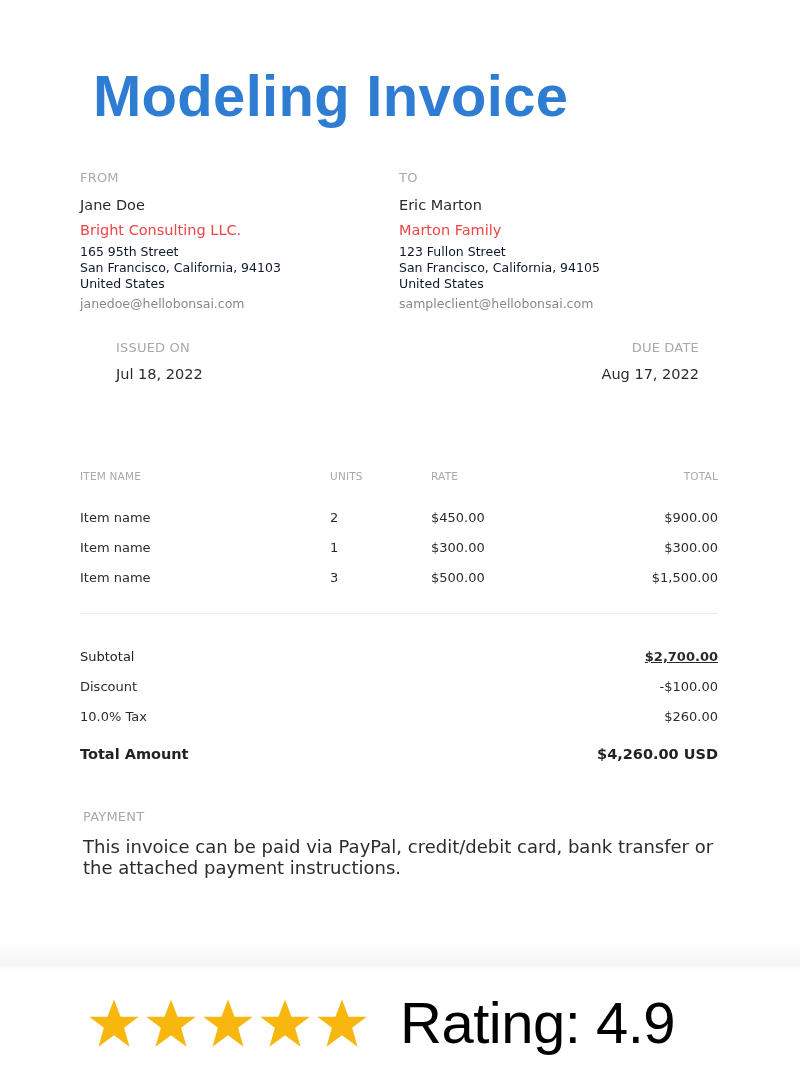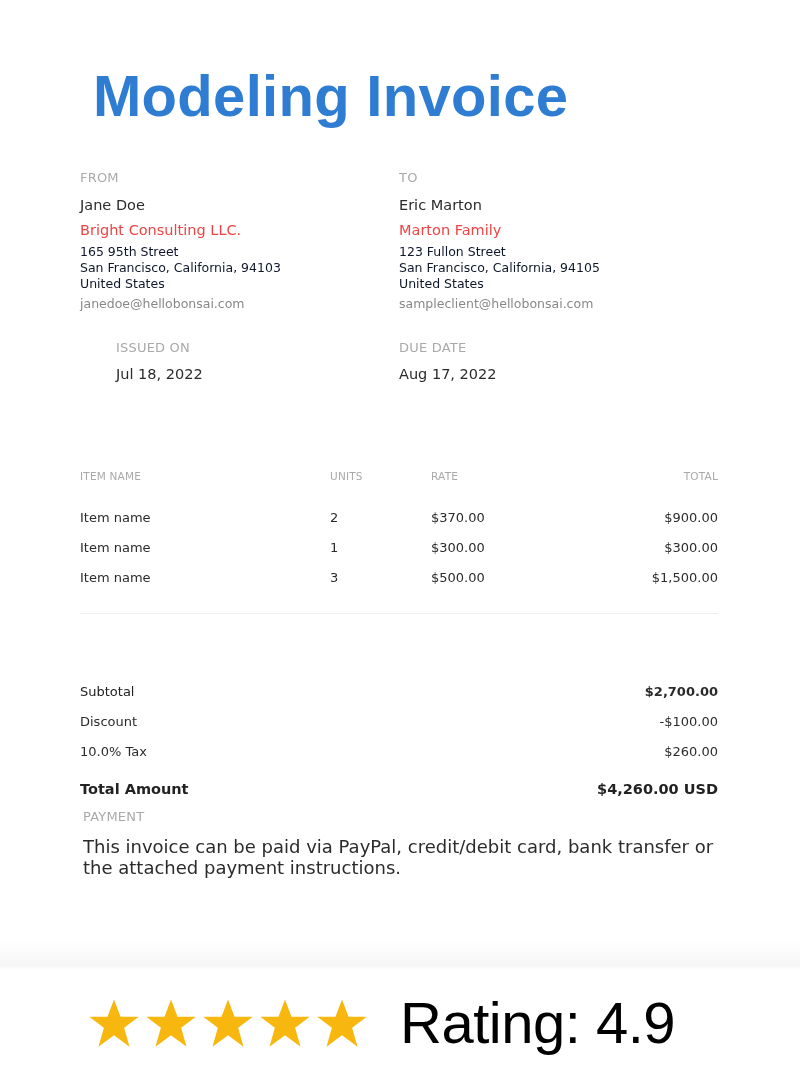--- a/index.html
+++ b/index.html
@@ -23,40 +23,40 @@
     .party.from { left: 80px; }
     .party.to { left: 399px; }
     .party .label { height: 14px; line-height: 14px; }
     .party .name { margin-top: 11px; font-family: "DejaVu Sans", sans-serif; font-size: 14.5px; color: #2b2b2b; line-height: 18px; }
     .party .company { margin-top: 7px; font-family: "DejaVu Sans", sans-serif; font-size: 14.5px; color: #ef4444; line-height: 18px; }
     .party .addr { margin-top: 5px; font-family: "DejaVu Sans", sans-serif; font-size: 12.5px; color: #0f172a; line-height: 16px; }
     .party .email { margin-top: 4px; font-family: "DejaVu Sans", sans-serif; font-size: 12.5px; color: #888; line-height: 16px; }
 
     .date-block { position: absolute; top: 341px; width: 300px; }
     .date-block.issued { left: 80px; margin-left: 36px; }
-    .date-block.due { left: 399px; }
+    .date-block.due { left: 399px; text-align: right; }
     .date-block .label { height: 14px; line-height: 14px; }
     .date-block .value { margin-top: 10px; font-family: "DejaVu Sans", sans-serif; font-size: 14.5px; color: #2b2b2b; line-height: 18px; }
 
     .items { position: absolute; left: 80px; top: 468px; width: 638px; }
     .items-row { display: flex; align-items: center; height: 30px; }
     .items-head { height: 16px; margin-bottom: 18px; }
     .items-head .col { font-family: "DejaVu Sans", sans-serif; font-size: 10.5px; color: #a9a9a9; text-transform: uppercase; letter-spacing: 0.2px; }
     .col { font-family: "DejaVu Sans", sans-serif; font-size: 13px; color: #2b2b2b; }
     .col.name { width: 250px; text-align: left; }
     .col.units { width: 101px; }
     .col.rate { width: 140px; }
     .col.total { width: 147px; text-align: right; }
 
     .divider { position: absolute; left: 80px; top: 613px; width: 638px; height: 1px; background: #eeeeee; }
 
-    .summary { position: absolute; left: 80px; top: 680px; width: 638px; }
+    .summary { position: absolute; left: 80px; top: 645px; width: 638px; }
     .sum-row { display: flex; justify-content: space-between; align-items: center; font-family: "DejaVu Sans", sans-serif; font-size: 13px; color: #2b2b2b; }
     .sum-row.subtotal { height: 22px; font-weight: 600; }
-    .sum-row.subtotal .v { font-weight: bold; }
+    .sum-row.subtotal .v { font-weight: bold; text-decoration: underline; }
     .sum-row.subtotal .k { font-weight: normal; color: #222; }
     .sum-row.discount { height: 22px; margin-top: 8px; }
     .sum-row.tax { height: 22px; margin-top: 8px; }
     .sum-row.total { height: 26px; margin-top: 14px; font-size: 14.5px; font-weight: bold; color: #222; }
 
     .payment { position: absolute; left: 83px; top: 810px; width: 640px; }
     .payment .label { height: 14px; line-height: 14px; }
     .payment .text { margin-top: 12px; font-family: "DejaVu Sans", sans-serif; font-size: 18px; color: #2b2b2b; line-height: 21px; }
 
     .footer-shade {
@@ -114,21 +114,21 @@
 <div class="items">
   <div class="items-row items-head">
     <div class="col name">ITEM NAME</div>
     <div class="col units">UNITS</div>
     <div class="col rate">RATE</div>
     <div class="col total">TOTAL</div>
   </div>
   <div class="items-row">
     <div class="col name">Item name</div>
     <div class="col units">2</div>
-    <div class="col rate">$370.00</div>
+    <div class="col rate">$450.00</div>
     <div class="col total">$900.00</div>
   </div>
   <div class="items-row">
     <div class="col name">Item name</div>
     <div class="col units">1</div>
     <div class="col rate">$300.00</div>
     <div class="col total">$300.00</div>
   </div>
   <div class="items-row">
     <div class="col name">Item name</div>

